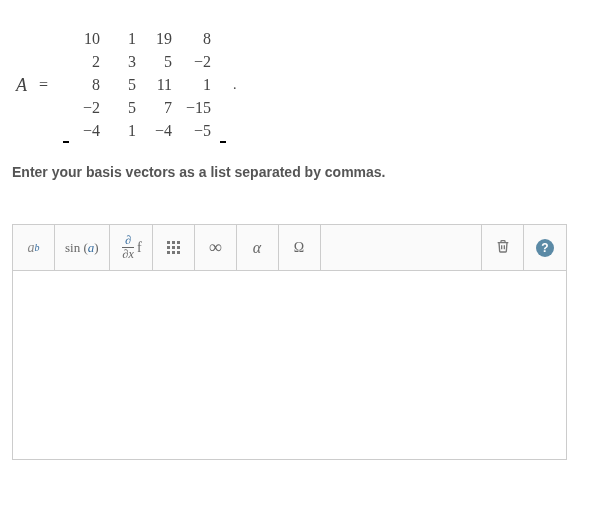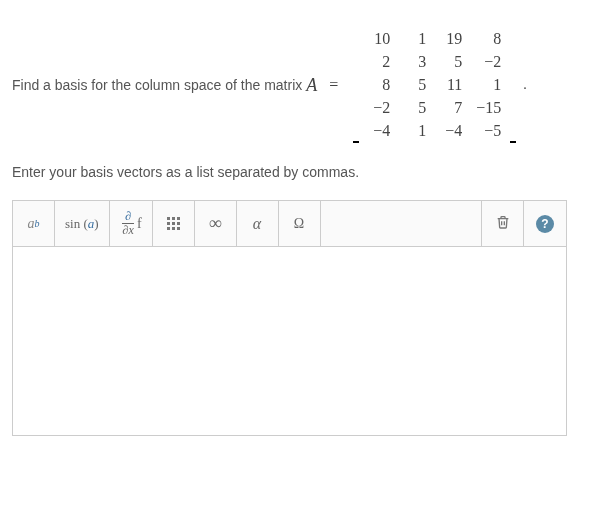--- a/index.html
+++ b/index.html
@@ -72,21 +72,22 @@
       white-space: nowrap;
     }
     .period {
       align-self: center;
       font-family: "Times New Roman", serif;
       margin-left: 6px;
     }
     .instruction {
       font-size: 14px;
       color: #555;
-      margin-bottom: 20px;
+      margin-bottom: 44px;
+      font-weight: bold;
     }
     .editor-box {
       width: 555px;
     }
     .toolbar {
       display: flex;
       align-items: stretch;
       height: 46px;
       border: 1px solid #ccc;
       border-bottom: none;
@@ -144,21 +145,20 @@
       height: 190px;
       background: #fff;
       padding: 6px;
       cursor: text;
     }
   </style>
 </head>
 <body>
 
 <div class="problem-statement">
-  <span class="prompt-text">Find a basis for the column space of the matrix </span>
   <span class="matrix-var">A</span>
   <span class="equals">=</span>
   <div class="matrix-wrapper">
     <div class="bracket bracket-left"></div>
     <div class="matrix-body">
       <span class="matrix-cell">10</span>
       <span class="matrix-cell">1</span>
       <span class="matrix-cell">19</span>
       <span class="matrix-cell">8</span>
       <span class="matrix-cell">2</span>

